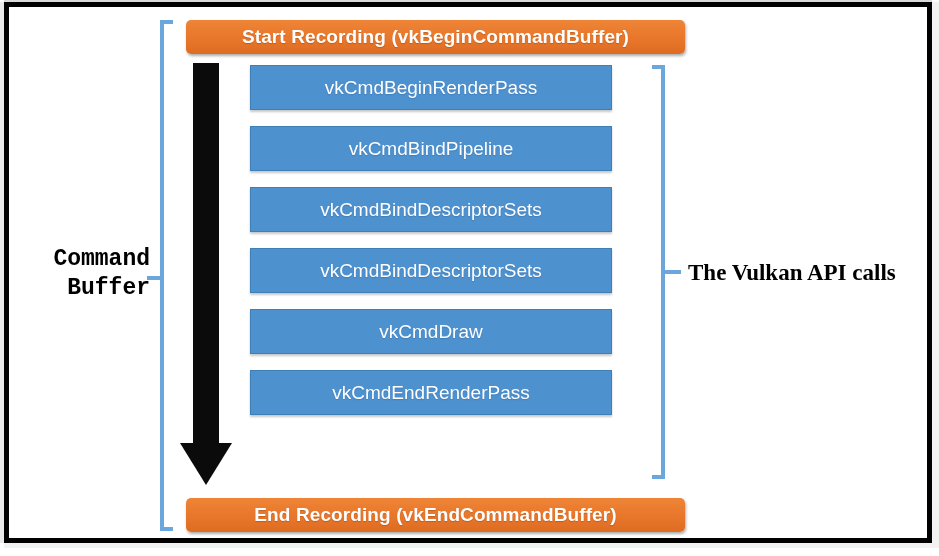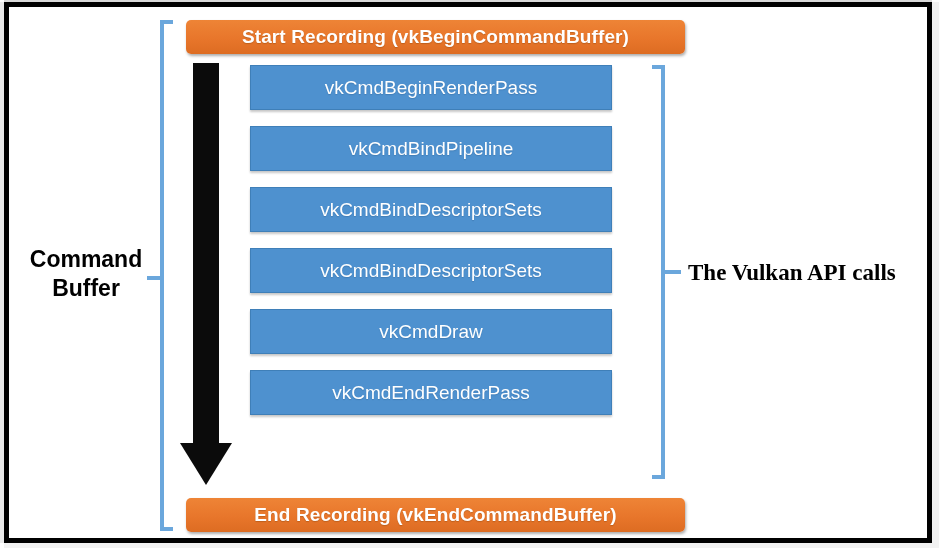--- a/index.html
+++ b/index.html
@@ -170,21 +170,22 @@
     position: absolute;
     color: #000000;
     font-size: 23px;
     font-weight: bold;
     line-height: 1.28;
   }
   #label-command-buffer {
     left: 22px;
     top: 245px;
     width: 128px;
-    text-align: center;
+    text-align: right;
+    font-family: Liberation Mono, monospace;
   }
   #label-vulkan-api {
     left: 688px;
     top: 258px;
     width: 236px;
     text-align: left;
     white-space: nowrap;
     font-family: Liberation Serif, serif;
   }
 </style>

